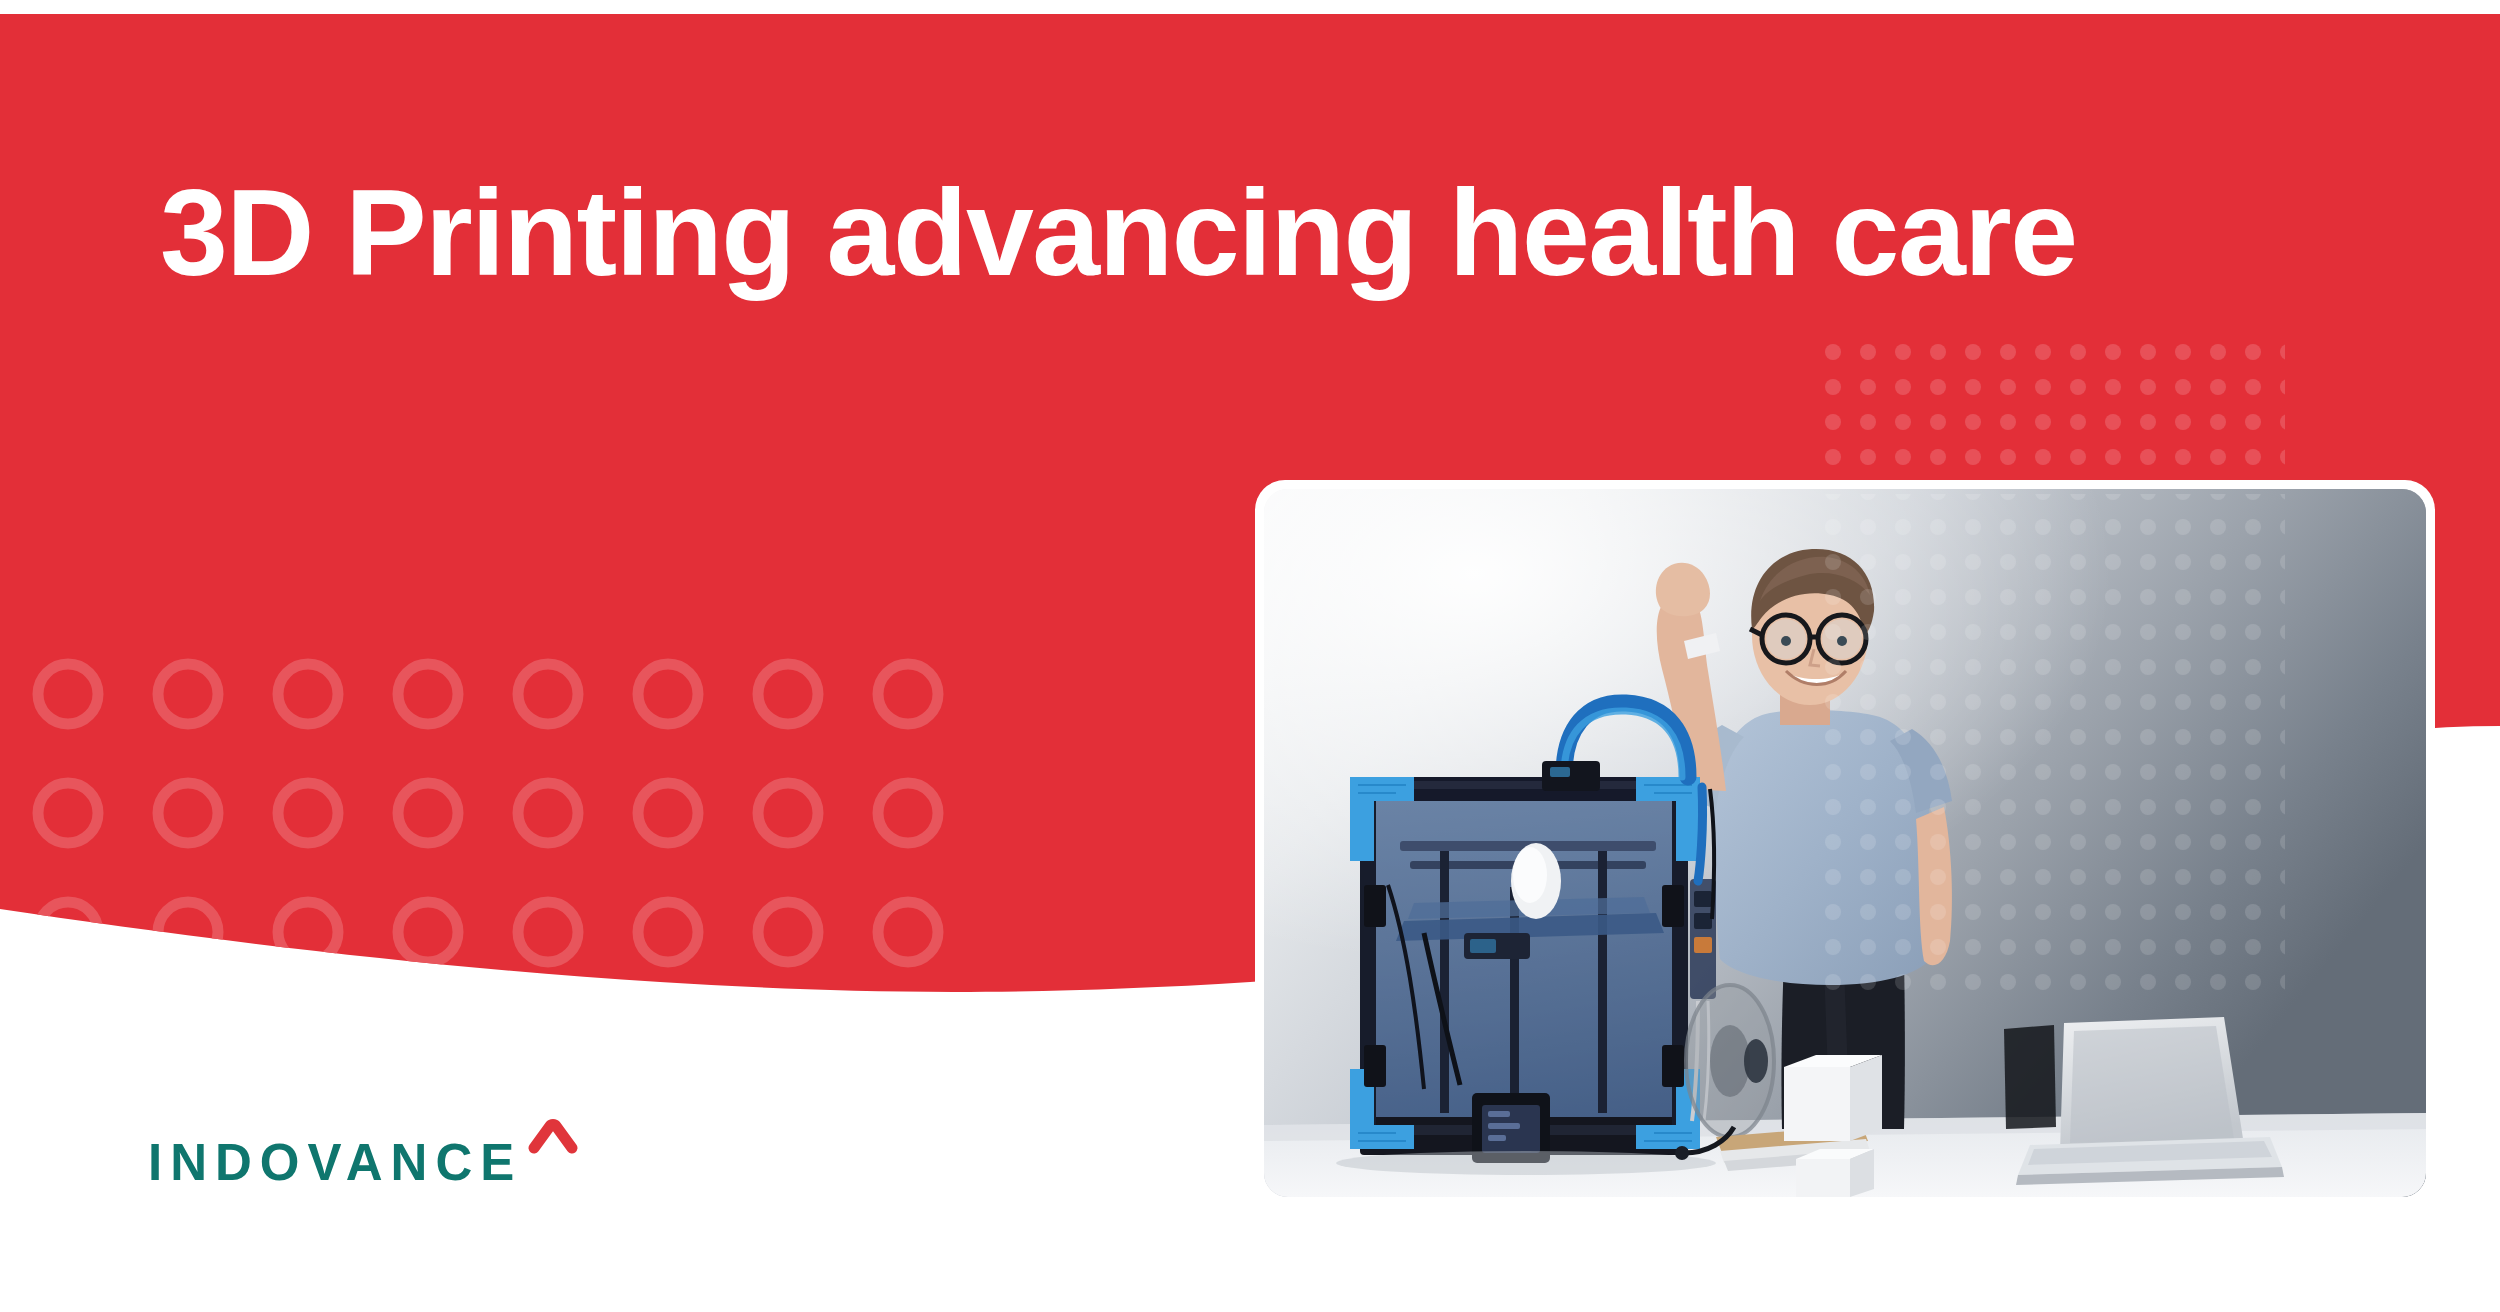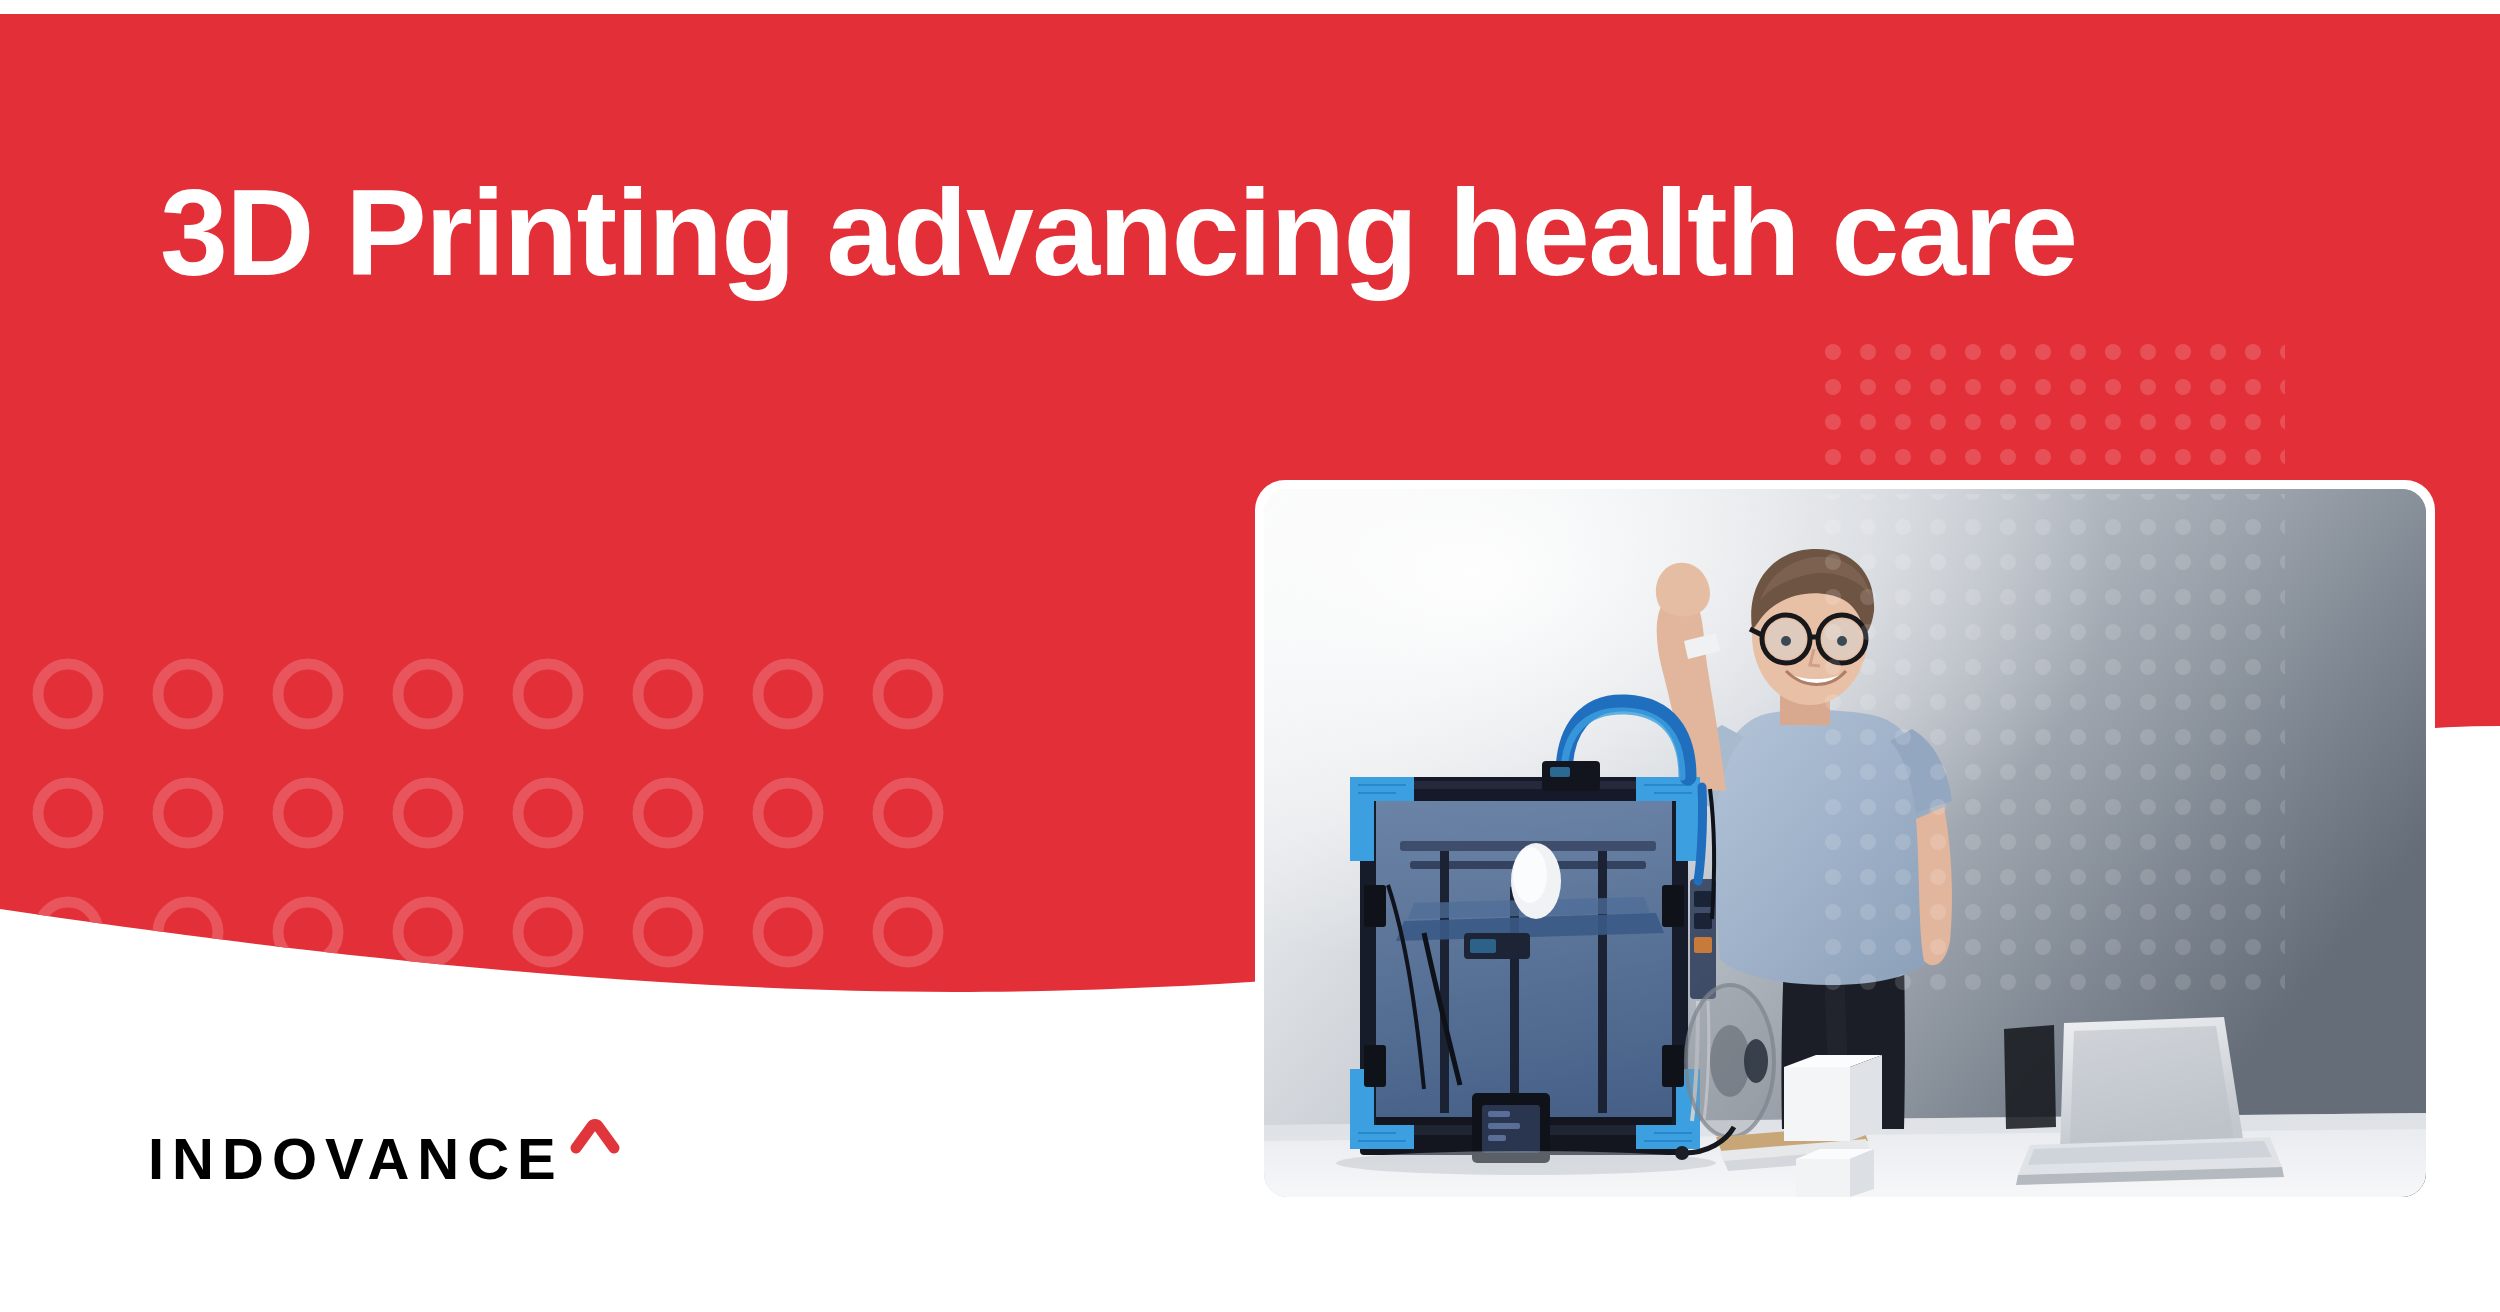--- a/index.html
+++ b/index.html
@@ -61,22 +61,22 @@
   
   .logo {
     position:absolute;
     left:148px; top:1104px;
     height:70px;
     display:flex;
     align-items:flex-end;
     z-index:4;
   }
   .logo-word {
-    color:#000000;
-    font-size:58px;
+    color:#0f766e;
+    font-size:51px;
     font-weight:700;
     letter-spacing:8px;
     line-height:1;
   }
   .logo-caret {
     position:relative;
     width:52px; height:52px;
     margin-left:4px;
     margin-bottom:22px;
   }

